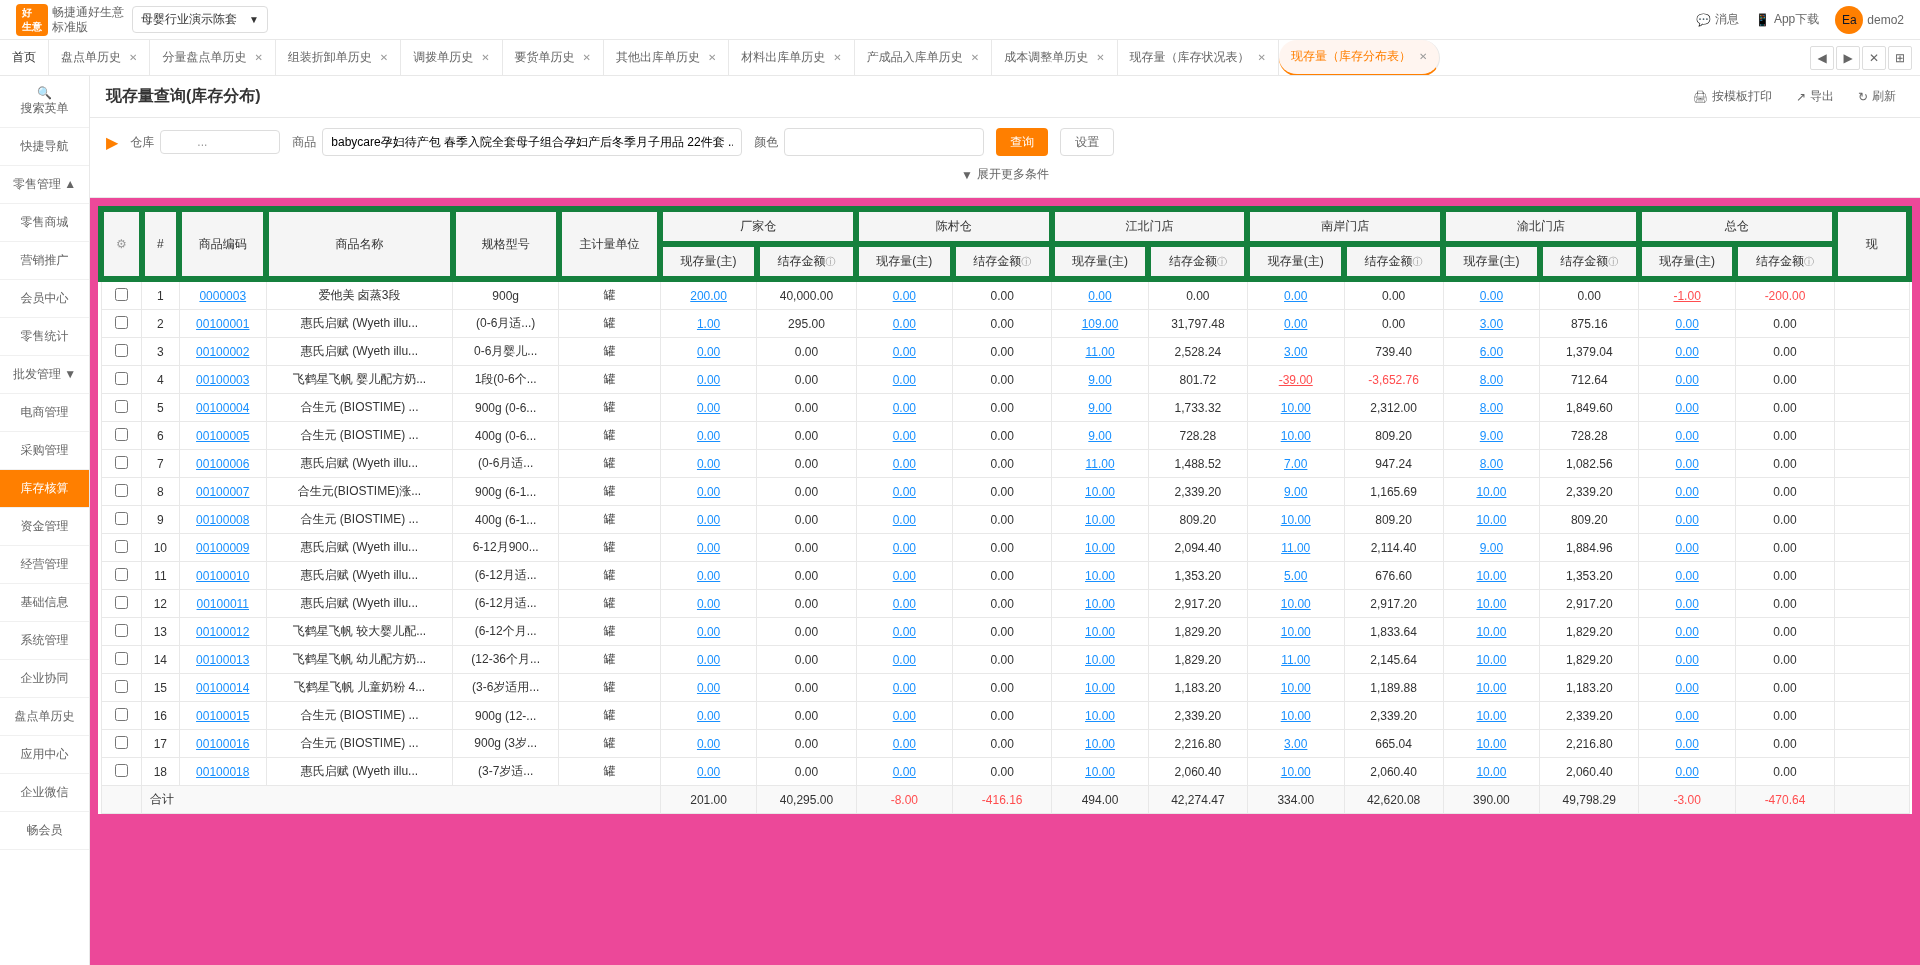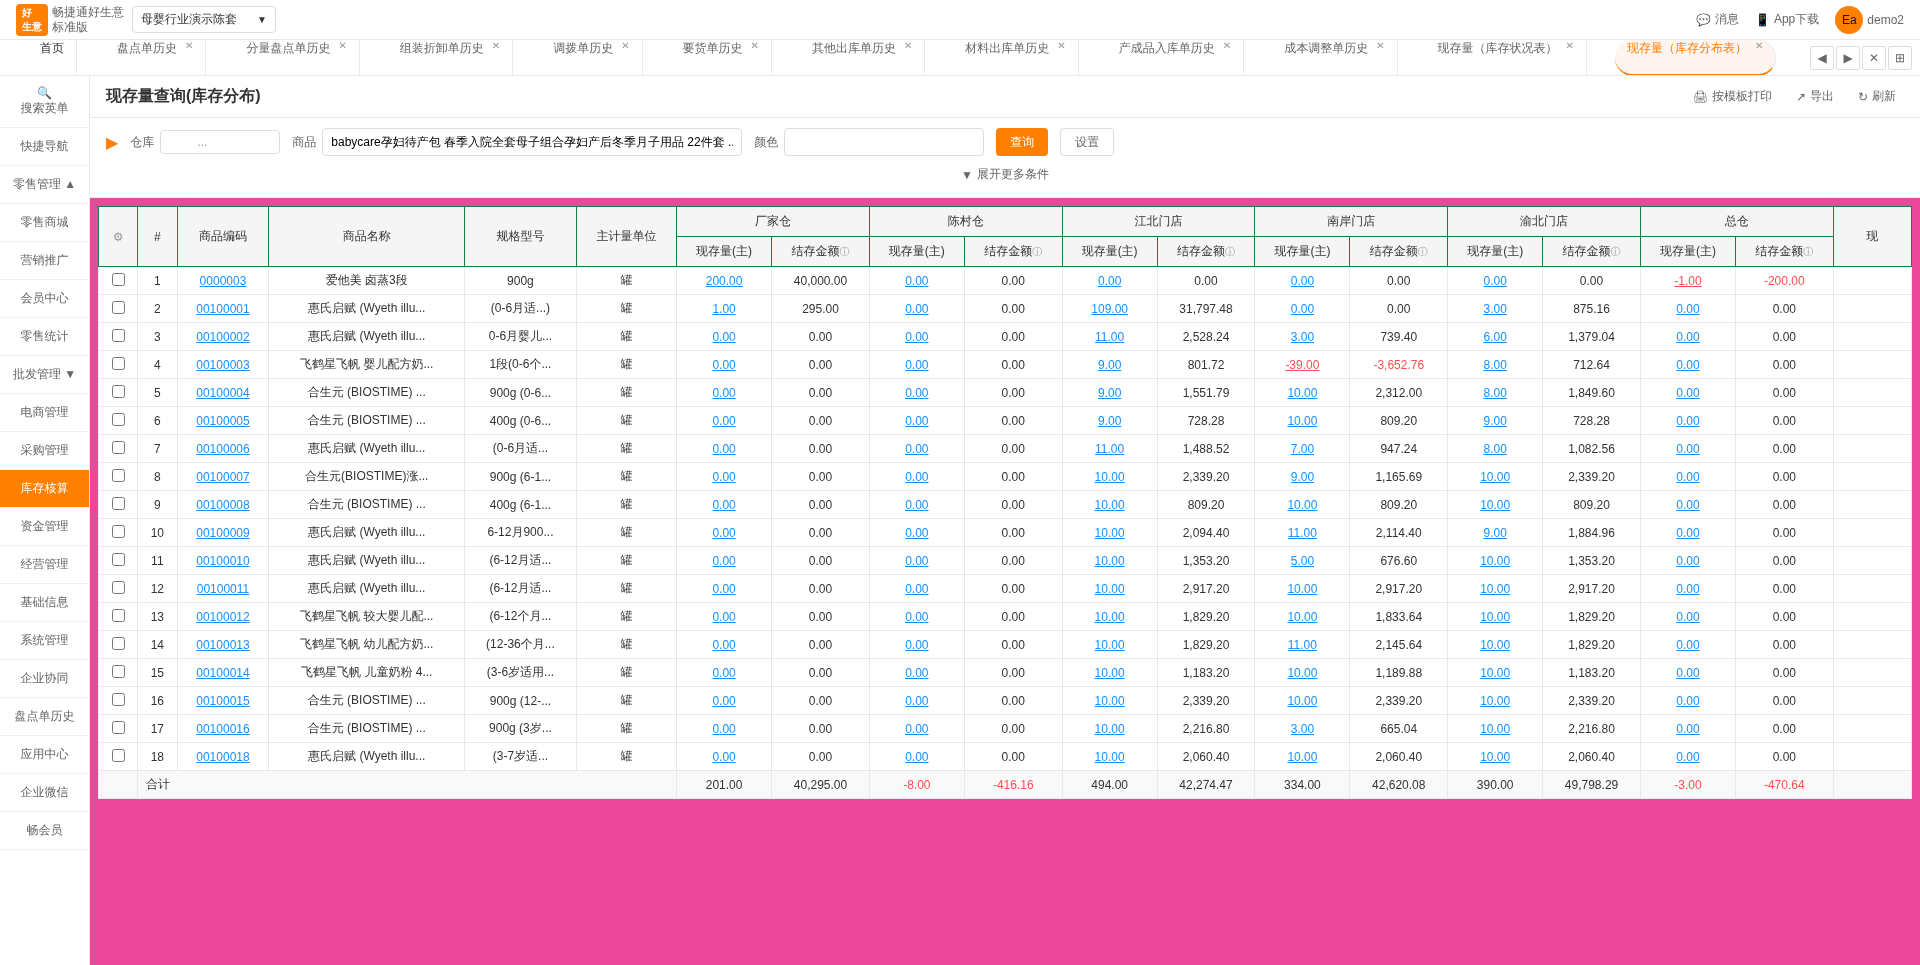--- a/index.html
+++ b/index.html
@@ -4,28 +4,28 @@
   <style>
     * { box-sizing: border-box; margin: 0; padding: 0; }
     body { font-family: 'Microsoft YaHei', Arial, sans-serif; font-size: 12px; background: #f5f5f5; color: #333; overflow: hidden; }
 
     
     .top-bar { height: 40px; background: #fff; display: flex; align-items: center; justify-content: space-between; padding: 0 16px; border-bottom: 1px solid #e8e8e8; }
     .top-bar-left { display: flex; align-items: center; gap: 8px; }
     .logo-area { display: flex; align-items: center; gap: 4px; }
     .logo-icon { width: 32px; height: 32px; background: #ff7f00; border-radius: 4px; display: flex; align-items: center; justify-content: center; color: #fff; font-size: 10px; font-weight: bold; }
     .logo-text { font-size: 12px; color: #666; line-height: 1.2; }
-    .industry-selector { display: flex; align-items: center; gap: 20px; padding: 4px 8px; border: 1px solid #ddd; border-radius: 4px; cursor: pointer; font-size: 12px; color: #333; background: #fff; }
+    .industry-selector { display: flex; align-items: center; gap: 12px; padding: 4px 8px; border: 1px solid #ddd; border-radius: 4px; cursor: pointer; font-size: 12px; color: #333; background: #fff; }
     .top-bar-right { display: flex; align-items: center; gap: 16px; }
     .top-bar-btn { display: flex; align-items: center; gap: 4px; font-size: 12px; color: #666; cursor: pointer; }
     .avatar { width: 28px; height: 28px; border-radius: 50%; background: #ff7f00; display: flex; align-items: center; justify-content: center; color: #0f172a; font-size: 12px; }
 
     
     .tab-bar { height: 36px; background: #fff; display: flex; align-items: center; border-bottom: 1px solid #e8e8e8; overflow: hidden; }
-    .tab-item { display: flex; align-items: flex-start; gap: 4px; padding: 0 12px; height: 36px; border-right: 1px solid #e8e8e8; font-size: 12px; color: #666; cursor: pointer; white-space: nowrap; flex-shrink: 0; margin-left: 28px; }
+    .tab-item { display: flex; align-items: center; gap: 4px; padding: 0 12px; height: 36px; border-right: 1px solid #e8e8e8; font-size: 12px; color: #666; cursor: pointer; white-space: nowrap; flex-shrink: 0; }
     .tab-item.home { background: #fff; color: #333; }
     .tab-item.active { background: #fff5f0; color: #ff7f00; border-bottom: 2px solid #ff7f00; border-radius: 18px; }
     .tab-item .tab-close { color: #999; margin-left: 4px; font-size: 10px; }
     .tab-nav { display: flex; align-items: center; gap: 2px; padding: 0 8px; margin-left: auto; }
     .tab-nav-btn { width: 24px; height: 24px; display: flex; align-items: center; justify-content: center; border: 1px solid #ddd; border-radius: 2px; cursor: pointer; color: #666; font-size: 12px; }
 
     
     .main-layout { display: flex; height: calc(965px - 76px); }
 
     
@@ -53,21 +53,21 @@
     .orange-btn { background: #ff7f00; color: #fff; border: none; border-radius: 4px; padding: 4px 14px; font-size: 12px; cursor: pointer; height: 28px; }
     .white-btn { background: #fff; color: #666; border: 1px solid #ddd; border-radius: 4px; padding: 4px 14px; font-size: 12px; cursor: pointer; height: 28px; }
     .expand-btn { display: flex; align-items: center; gap: 4px; color: #666; font-size: 12px; cursor: pointer; padding: 4px 8px; }
     .expand-row { display: flex; justify-content: center; margin-top: 6px; }
     .warehouse-selector { display: flex; align-items: center; gap: 4px; border: 1px solid #ddd; border-radius: 4px; padding: 4px 8px; min-width: 120px; cursor: pointer; font-size: 12px; }
     .dots-btn { color: #999; cursor: pointer; padding: 0 4px; }
 
     
     .table-container { flex: 1; overflow: auto; padding: 8px; }
     .data-table { width: 100%; border-collapse: collapse; background: #fff; font-size: 12px; }
-    .data-table th { background: #f5f5f5; border: 1px solid #15803d; padding: 6px 8px; text-align: center; font-weight: normal; color: #333; white-space: nowrap; position: sticky; top: 0; z-index: 10; }
+    .data-table th { background: #f5f5f5; border: 6px solid #15803d; padding: 6px 8px; text-align: center; font-weight: normal; color: #333; white-space: nowrap; position: sticky; top: 0; z-index: 10; }
     .data-table td { border: 1px solid #e8e8e8; padding: 5px 8px; text-align: center; white-space: nowrap; }
     .data-table tr.footer-row td { background: #f9f9f9; font-weight: normal; }
     .link-text { color: #1890ff; text-decoration: underline; cursor: pointer; }
     .negative { color: #ff4d4f; }
     .settings-icon { color: #999; cursor: pointer; }
     .info-icon { color: #999; cursor: pointer; font-size: 10px; }
     .col-header-group { text-align: center; background: #fafafa; }
 
     
     ::-webkit-scrollbar { width: 6px; height: 6px; }
@@ -404,21 +404,21 @@
       <td>5</td>
       <td><span class="link-text">00100004</span></td>
       <td>合生元 (BIOSTIME) ...</td>
       <td>900g (0-6...</td>
       <td>罐</td>
       <td><span class="link-text">0.00</span></td>
       <td>0.00</td>
       <td><span class="link-text">0.00</span></td>
       <td>0.00</td>
       <td><span class="link-text">9.00</span></td>
-      <td>1,551.79</td>
+      <td>1,733.32</td>
       <td><span class="link-text ">10.00</span></td>
       <td class="">2,312.00</td>
       <td><span class="link-text">8.00</span></td>
       <td>1,849.60</td>
       <td class=""><span class="link-text ">0.00</span></td>
       <td class="">0.00</td>
       <td></td>
     </tr>
             <tr>
       <td><input type="checkbox" style=""></td>

